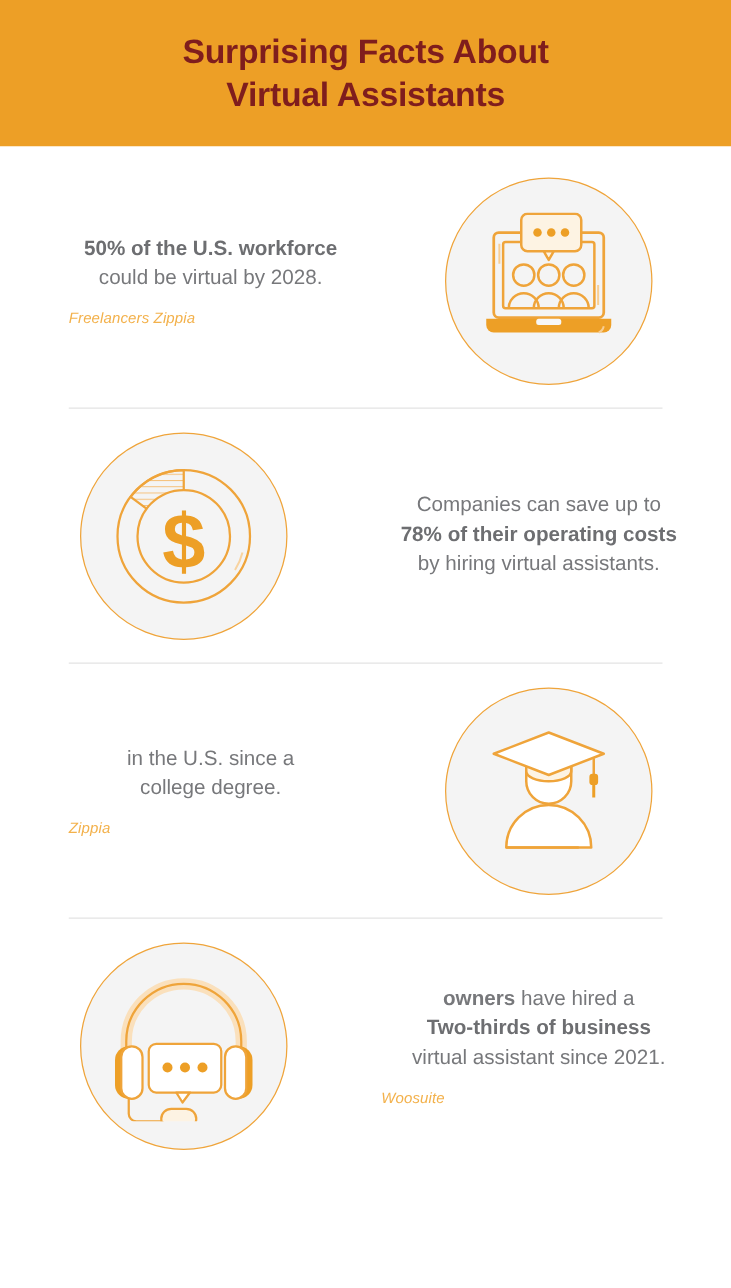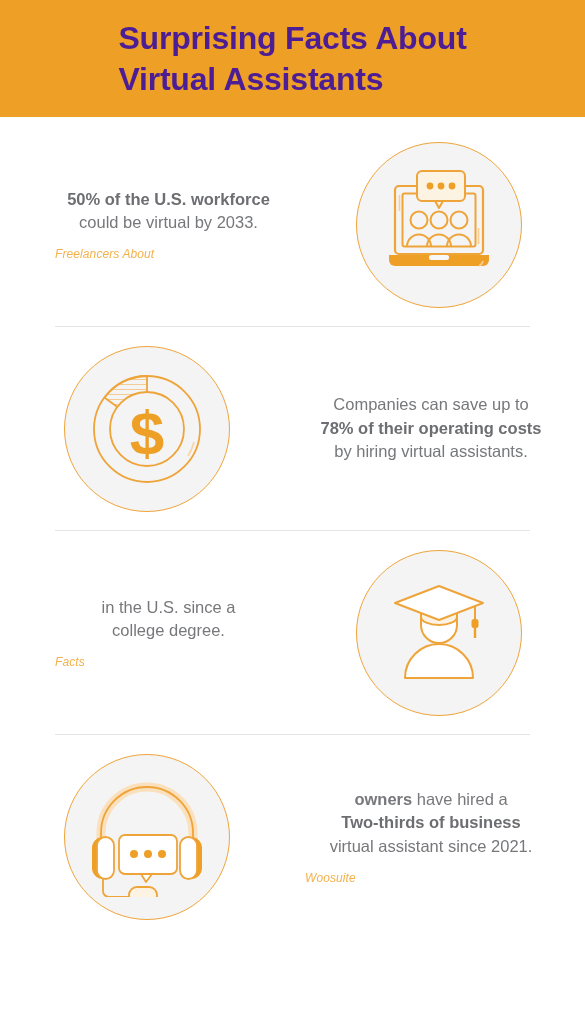--- a/index.html
+++ b/index.html
@@ -16,25 +16,25 @@
 
   
   .header {
     background: #ED9F26;
     height: 117px;
     display: flex;
     align-items: center;
     justify-content: center;
   }
   .header-title {
-    color: #4c1d95;
-    font-size: 32px;
+    color: #7f1d1d;
+    font-size: 27px;
     font-weight: bold;
     line-height: 1.28;
-    text-align: left;
+    text-align: center;
     letter-spacing: -0.2px;
     padding: 0 40px;
     white-space: pre-line;
   }
 
   
   .facts {
     padding-top: 6px;
   }
   .fact {
@@ -112,22 +112,22 @@
 <div class="header">
   <div class="header-title">Surprising Facts About
 Virtual Assistants</div>
 </div>
 
 <div class="facts">
 
   <div class="fact">
     <div class="fact-text">
       <div class="fact-line bold">50% of the U.S. workforce</div>
-      <div class="fact-line">could be virtual by 2033.</div>
-      <div class="fact-source">Freelancers About</div>
+      <div class="fact-line">could be virtual by 2028.</div>
+      <div class="fact-source">Freelancers Zippia</div>
     </div>
     <div class="fact-icon-wrap">
       <div class="icon-circle">
         <svg width="120" height="110" viewBox="0 0 120 110" fill="none">
 
           <rect x="16" y="16" width="88" height="68" rx="4" stroke="#EFA43A" stroke-width="2.2" fill="none"></rect>
 
           <rect x="23.5" y="23.5" width="73" height="53" rx="2" stroke="#EFA43A" stroke-width="2" fill="none"></rect>
 
           <line x1="21" y1="24" x2="21" y2="40" stroke="#F7C membership" stroke-width="0"></line>
@@ -186,21 +186,21 @@
       </div>
     </div>
   </div>
 
   <div class="divider"></div>
 
   <div class="fact">
     <div class="fact-text">
       <div class="fact-line">in the U.S. since a</div>
       <div class="fact-line">college degree.</div>
-      <div class="fact-source">Facts</div>
+      <div class="fact-source">Zippia</div>
     </div>
     <div class="fact-icon-wrap">
       <div class="icon-circle">
         <svg width="120" height="120" viewBox="0 0 120 120" fill="none">
 
           <path d="M42 38 v14 a18 18 0 0 0 36 0 V38 Z" fill="#FFFFFF" stroke="#EFA43A" stroke-width="2"></path>
 
           <path d="M42 34 h36 v10 a18 8 0 0 1 -36 0 Z" fill="#FDF3E3" stroke="#EFA43A" stroke-width="2"></path>
 
           <path d="M60 13 L104 30 L60 47 L16 30 Z" fill="#FFFFFF" stroke="#EFA43A" stroke-width="2" stroke-linejoin="round"></path>

